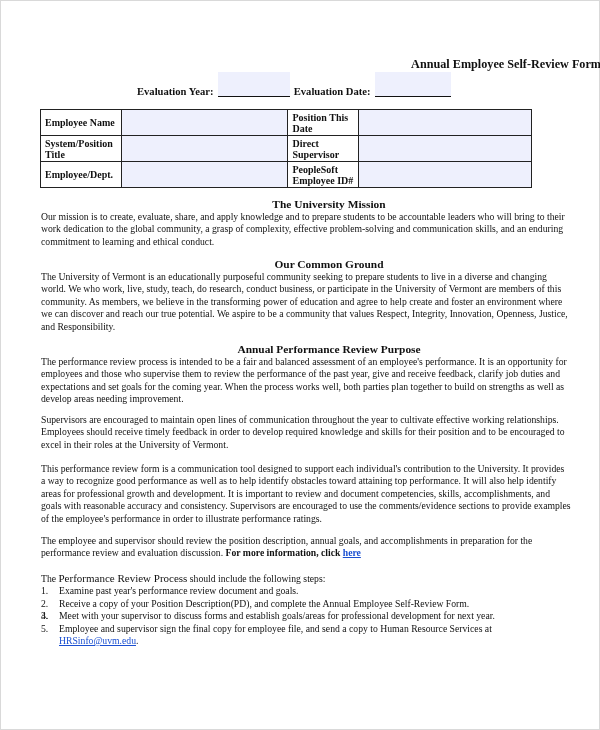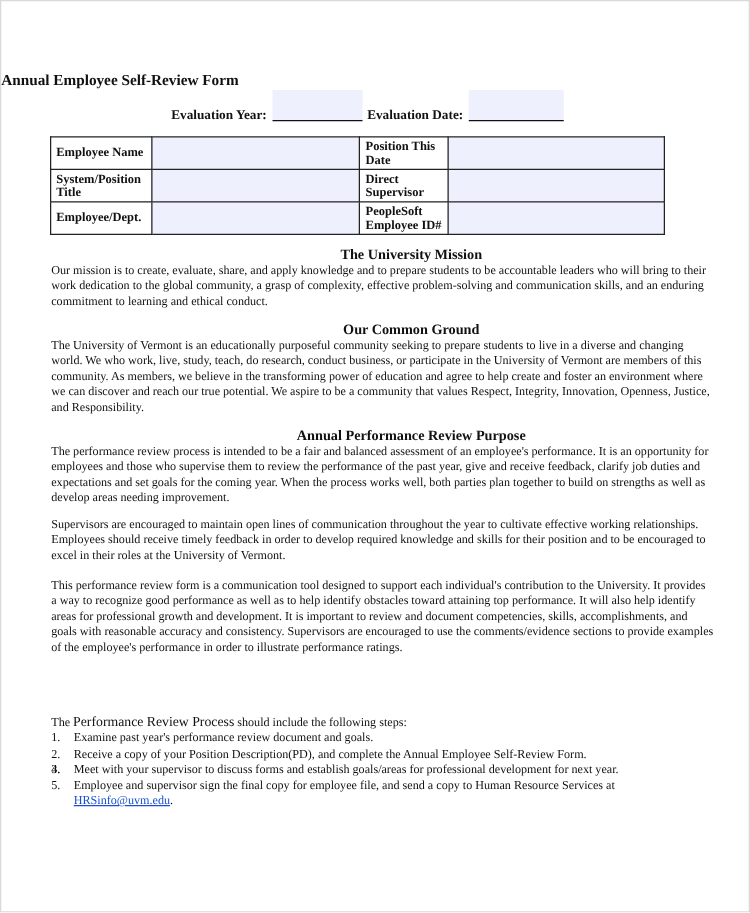--- a/index.html
+++ b/index.html
@@ -1,20 +1,20 @@
 <!DOCTYPE html>
 <html><head>
 <meta charset="utf-8">
 <style>
   html, body { margin: 0; padding: 0; background: #ffffff; }
   body { width: 600px; height: 730px; position: relative; overflow: hidden;
          font-family: "Liberation Serif", serif; color: #111; }
   .page { position: absolute; left: 0; top: 0; width: 598px; height: 728px;
           border: 1px solid #d9d9d9; background: #fff; }
-  .title { position: absolute; top: 56px; left: 0; width: 600px; text-align: left;
+  .title { position: absolute; top: 56px; left: 0; width: 600px; text-align: right;
            font-weight: bold; font-size: 12.2px; }
   .evalrow { position: absolute; top: 83px; left: 136px; font-weight: bold; font-size: 10.6px; white-space: nowrap; }
   .evalrow .blank { display: inline-block; position: relative; width: 72px; height: 12px;
                     border-bottom: 1px solid #111; vertical-align: -2px; margin: 0 1px 0 2px; }
   .evalrow .blank.date { width: 76px; }
   .evalrow .blank .fill { position: absolute; left: 0; right: 0; top: -12px; bottom: 0; background: #eef0fd; }
   table.info { position: absolute; left: 39px; top: 108px; width: 492px; border-collapse: collapse;
                font-size: 10px; font-weight: bold; }
   table.info td { border: 1.5px solid #222; padding: 1px 4px; line-height: 11px; height: 23px; vertical-align: middle; }
   table.info td.f { background: #eef0fd; padding: 0; }
@@ -70,20 +70,25 @@
   <div class="sec-h" style="top:197px">The University Mission</div>
   <div class="para" style="top:210px">Our mission is to create, evaluate, share, and apply knowledge and to prepare students to be accountable leaders who will bring to their work dedication to the global community, a grasp of complexity, effective problem-solving and communication skills, and an enduring commitment to learning and ethical conduct.</div>
 
   <div class="sec-h" style="top:257px">Our Common Ground</div>
   <div class="para" style="top:270px">The University of Vermont is an educationally purposeful community seeking to prepare students to live in a diverse and changing world. We who work, live, study, teach, do research, conduct business, or participate in the University of Vermont are members of this community. As members, we believe in the transforming power of education and agree to help create and foster an environment where we can discover and reach our true potential. We aspire to be a community that values Respect, Integrity, Innovation, Openness, Justice, and Responsibility.</div>
 
   <div class="sec-h" style="top:342px">Annual Performance Review Purpose</div>
   <div class="para" style="top:355px">The performance review process is intended to be a fair and balanced assessment of an employee's performance. It is an opportunity for employees and those who supervise them to review the performance of the past year, give and receive feedback, clarify job duties and expectations and set goals for the coming year. When the process works well, both parties plan together to build on strengths as well as develop areas needing improvement.</div>
   <div class="para" style="top:413px">Supervisors are encouraged to maintain open lines of communication throughout the year to cultivate effective working relationships. Employees should receive timely feedback in order to develop required knowledge and skills for their position and to be encouraged to excel in their roles at the University of Vermont.</div>
   <div class="para" style="top:462px">This performance review form is a communication tool designed to support each individual's contribution to the University. It provides a way to recognize good performance as well as to help identify obstacles toward attaining top performance. It will also help identify areas for professional growth and development. It is important to review and document competencies, skills, accomplishments, and goals with reasonable accuracy and consistency. Supervisors are encouraged to use the comments/evidence sections to provide examples of the employee's performance in order to illustrate performance ratings.</div>
+  <div class="para" style="top:534px">
+    <span>The employee and supervisor should review the position description, annual goals, and accomplishments in preparation for the performance review and evaluation discussion.</span>
+    <span class="bold">For more information, click</span>
+    <a class="link">here</a>
+  </div>
 
   <div class="steps">
     <div class="intro">
       <span>The</span>
       <span class="pr">Performance Review Process</span>
       <span>should include the following steps:</span>
     </div>
     <ol>
       <li><span class="num">1.</span><span>Examine past year's performance review document and goals.</span></li>
       <li><span class="num">2.</span><span>Receive a copy of your Position Description(PD), and complete the Annual Employee Self-Review Form.</span></li>

